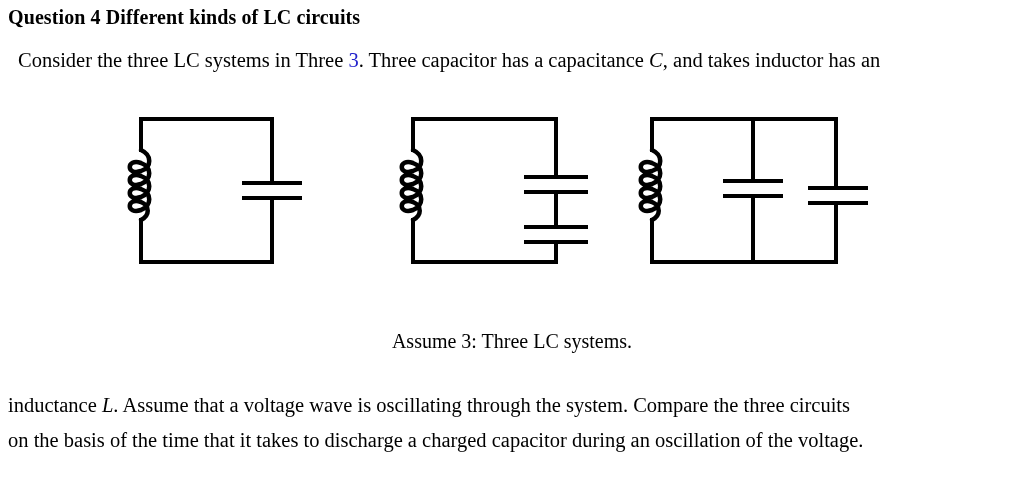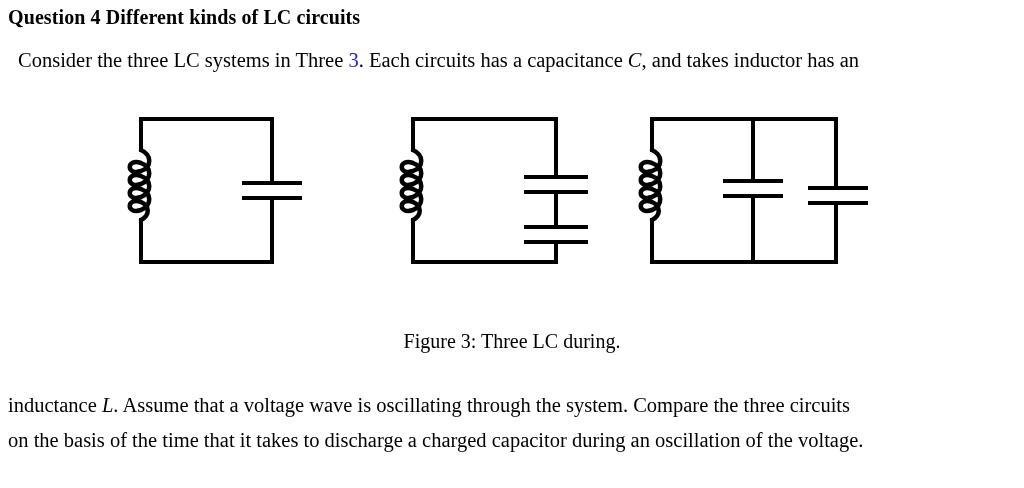--- a/index.html
+++ b/index.html
@@ -73,21 +73,21 @@
   }
 </style>
 </head>
 <body>
 
 <div class="page">
 
   <div class="question-heading">Question 4 Different kinds of LC circuits</div>
 
   <div class="para-line line-intro">
-    <span>Consider the three LC systems in Three </span><a class="ref-link" href="#">3</a><span>.  Each circuits has a capacitance </span><span class="mathvar">C</span><span>, and takes inductor has an</span>
+    <span>Consider the three LC systems in Three </span><a class="ref-link" href="#">3</a><span>.  Three capacitor has a capacitance </span><span class="mathvar">C</span><span>, and takes inductor has an</span>
   </div>
 
   <div class="figure-block">
     <svg class="figure-svg" width="1024" height="175" viewBox="0 0 1024 175" xmlns="http://www.w3.org/2000/svg">
       <g fill="none" stroke="#000000" stroke-width="4" stroke-linecap="square" stroke-linejoin="miter">
 
         <g>
 
           <path d="M 141 14 L 272 14"></path>
 
@@ -175,21 +175,21 @@
           <path d="M 836 14 L 836 83"></path>
           <path d="M 810 83 L 866 83"></path>
           <path d="M 810 98 L 866 98"></path>
           <path d="M 836 98 L 836 157"></path>
         </g>
 
       </g>
     </svg>
   </div>
 
-  <div class="figure-caption">Figure 3: Three LC during.</div>
+  <div class="figure-caption">Assume 3: Three LC systems.</div>
 
   <div class="para-line line-tail-2">on the basis of the time that it takes to discharge a charged capacitor during an oscillation of the voltage.</div>
 
   <div class="para-line line-tail-1">
     <span>inductance </span><span class="mathvar">L</span><span>.  Assume that a voltage wave is oscillating through the system.  Compare the three circuits</span>
   </div>
 
 </div>
 
 </body></html>

